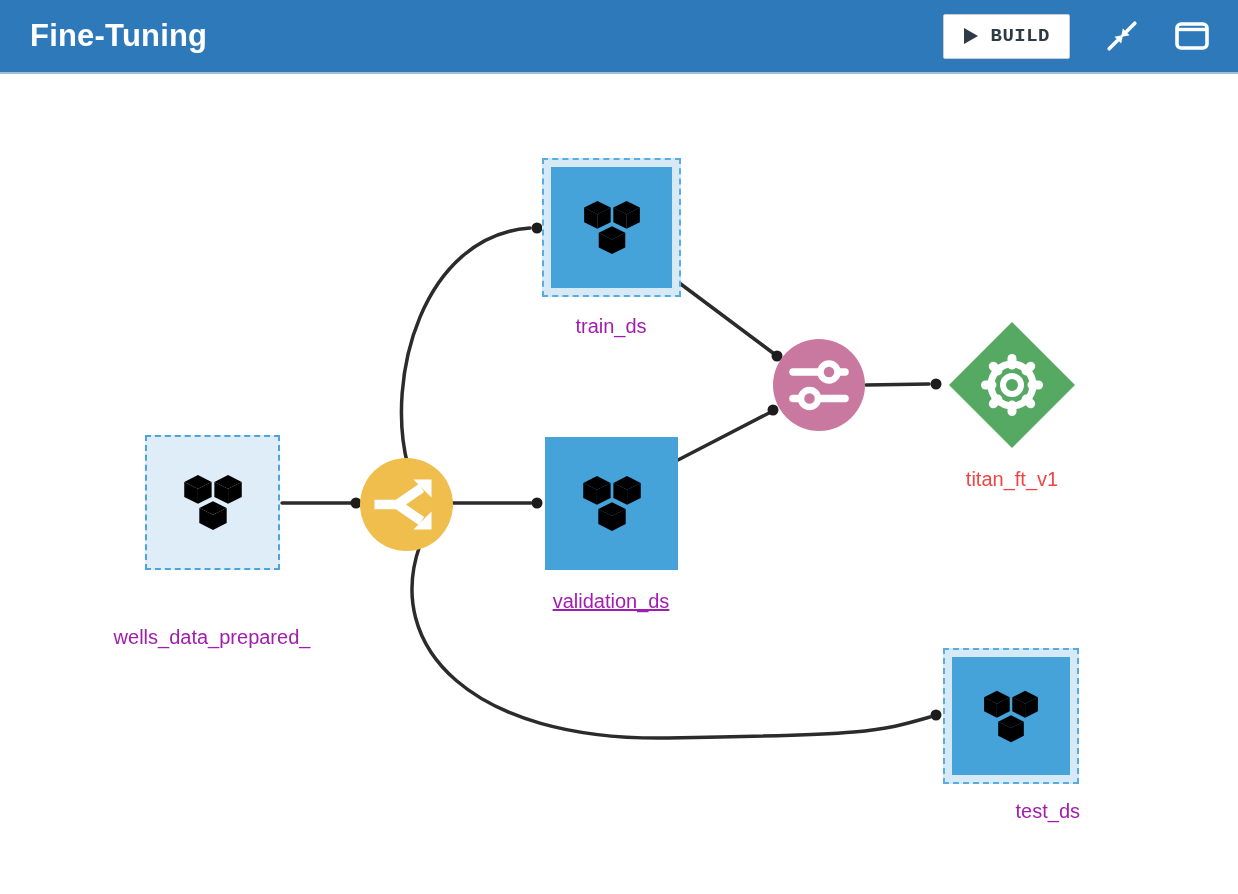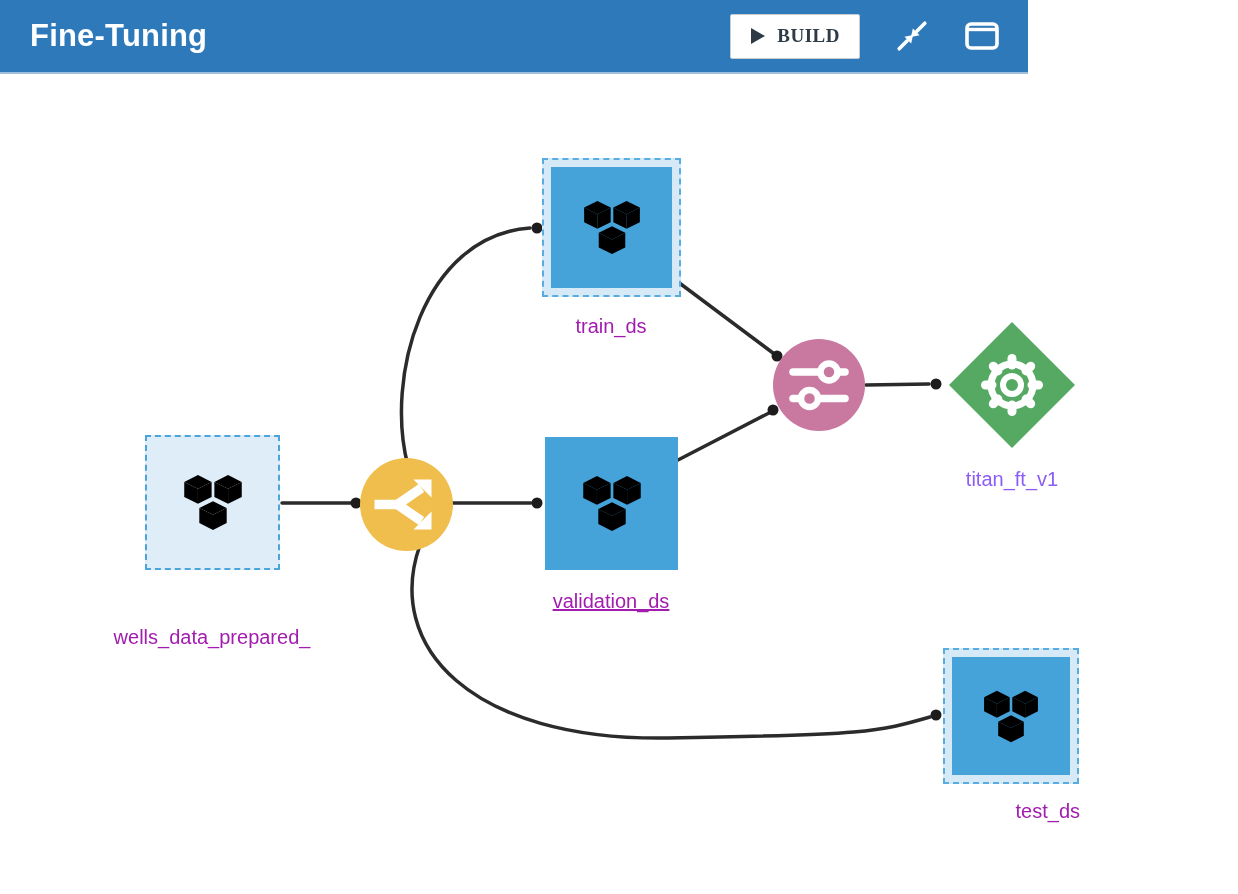--- a/index.html
+++ b/index.html
@@ -1,28 +1,28 @@
 <!DOCTYPE html>
 <html><head>
 <meta charset="utf-8">
 <style>
   * { box-sizing: border-box; margin: 0; padding: 0; }
   html,body { width:1238px; height:894px; overflow:hidden; background:#fff;
     font-family:"Liberation Sans","DejaVu Sans",sans-serif; }
 
   
-  .header { position:relative; width:1028px; height:74px; background:#2E79B9;
+  .header { position:relative; width:1238px; height:74px; background:#2E79B9;
     border-bottom:2px solid #9FBEDC; display:flex; align-items:center;
     padding:0 28px 0 30px; }
   .title { color:#fff; font-size:31px; font-weight:600; letter-spacing:.2px; }
   .header-right { margin-left:auto; display:flex; align-items:center; gap:36px; }
   .build-btn { display:flex; align-items:center; gap:11px; height:45px; padding:0 19px;
     background:#fff; border:1px solid #C9CDD1; border-radius:2px; cursor:pointer;
     color:#2E3A45; font-size:19px; font-weight:700; letter-spacing:.5px;
-    font-family:Liberation Serif, serif; }
+    font-family:Liberation Mono, monospace; }
   .hdr-icon-btn { background:none; border:none; cursor:pointer; display:flex;
     align-items:center; justify-content:center; padding:0; }
 
   
   .canvas { position:relative; width:1238px; height:818px; background:#fff; }
   .edges { position:absolute; left:0; top:0; z-index:0; }
   .edges path { fill:none; stroke:#2B2B2B; stroke-width:3.5; stroke-linecap:round; }
   .edges circle { fill:#1C1C1C; }
 
   .node { position:absolute; z-index:1; cursor:pointer; }
@@ -37,21 +37,21 @@
   .cubes-pale  { --cube-fill:#45A3DA; --cube-stroke:#DEEDF8; }
 
   
   .circle { border-radius:50%; display:flex; align-items:center; justify-content:center; }
   .split-circle { width:93px; height:93px; background:#F0BE4C; }
   .ft-circle { width:92px; height:92px; background:#C9799F; }
 
   
   .node-label { position:absolute; z-index:1; text-align:center; color:#a21caf;
     font-size:20px; line-height:26px; }
-  .node-label.green { color:#8b5cf6; }
+  .node-label.green { color:#ef4444; }
 </style>
 </head>
 <body>
 
 <svg width="0" height="0" style="position:absolute">
   <defs>
     <symbol id="cubes" viewBox="-24 -21 48 46">
       <polygon points="-11,-18 -1,-13 -11,-8 -21,-13"></polygon>
       <polygon points="-21,-13 -11,-8 -11,3 -21,-2"></polygon>
       <polygon points="-1,-13 -11,-8 -11,3 -1,-2"></polygon>

